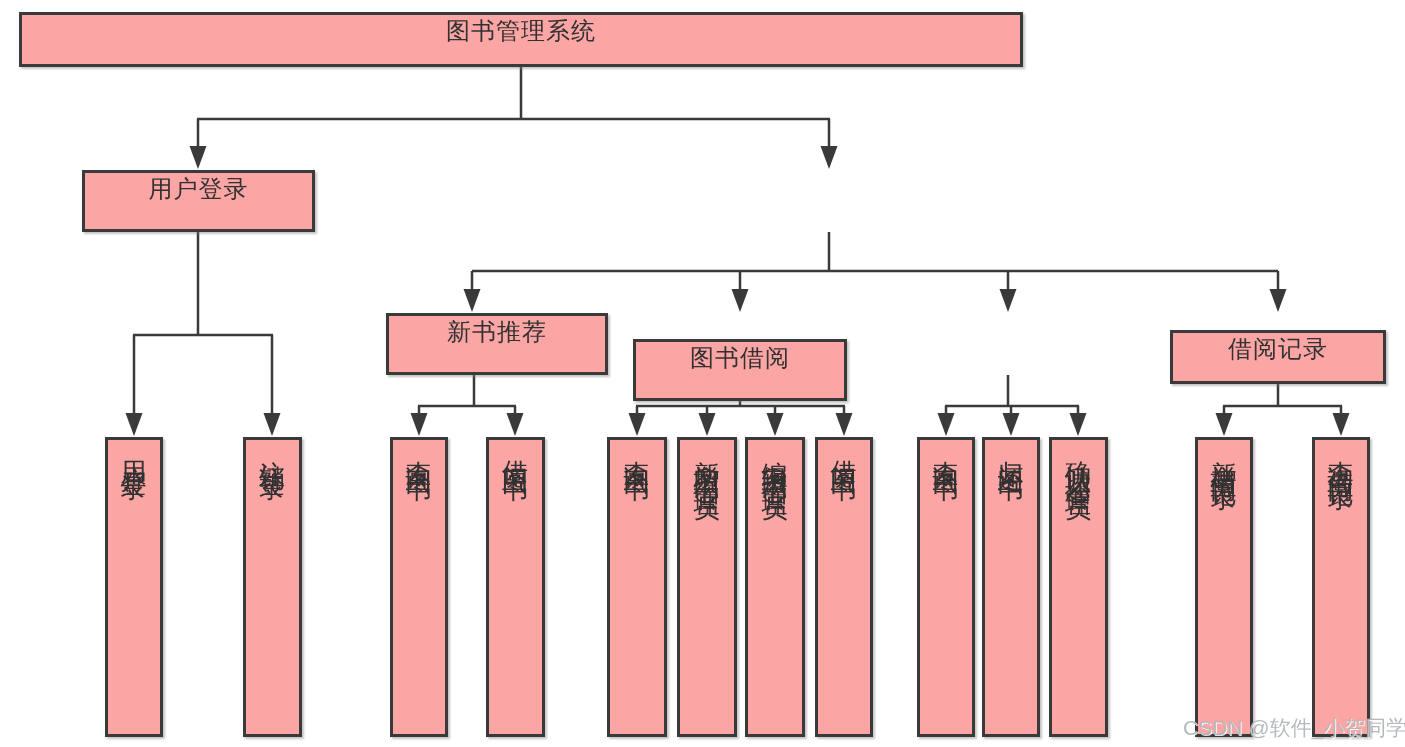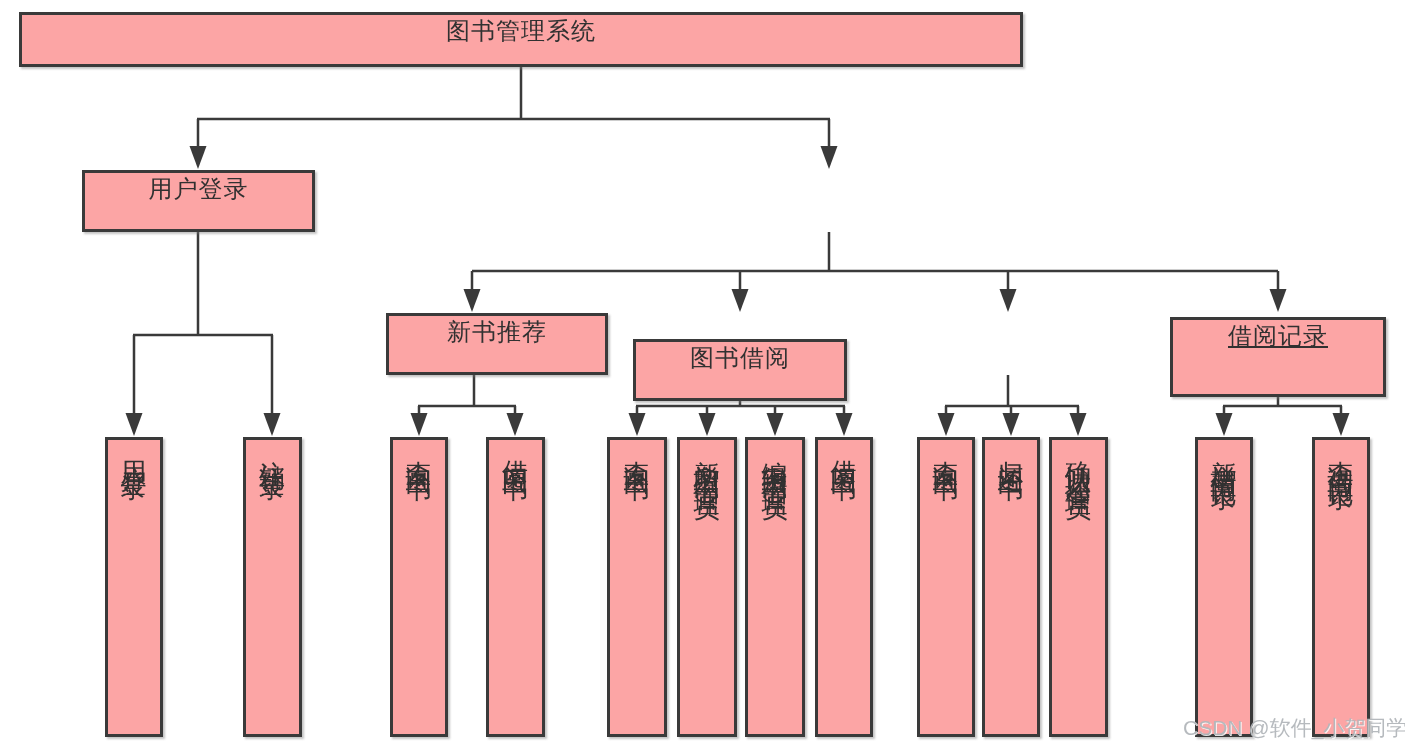--- a/index.html
+++ b/index.html
@@ -112,21 +112,21 @@
   <div class="box hbox" style="left:82px; top:170px; width:233px; height:62px;">
     <span>用户登录</span>
   </div>
 
   <div class="box hbox" style="left:363px; top:313px; width:222px; height:62px;margin-left:23px;">
     <span>新书推荐</span>
   </div>
   <div class="box hbox" style="left:633px; top:313px; width:214px; height:62px;margin-top:26px;">
     <span>图书借阅</span>
   </div>
-  <div class="box hbox" style="left:1170px; top:317px; width:216px; height:80px;text-decoration:underline;">
+  <div class="box hbox" style="left:1170px; top:330px; width:216px; height:54px;">
     <span>借阅记录</span>
   </div>
 
   <div class="box leaf" style="left:105px;">
     <span class="vtext">用户登录</span>
   </div>
   <div class="box leaf" style="left:243px; width:59px;">
     <span class="vtext">注销登录</span>
   </div>
 

